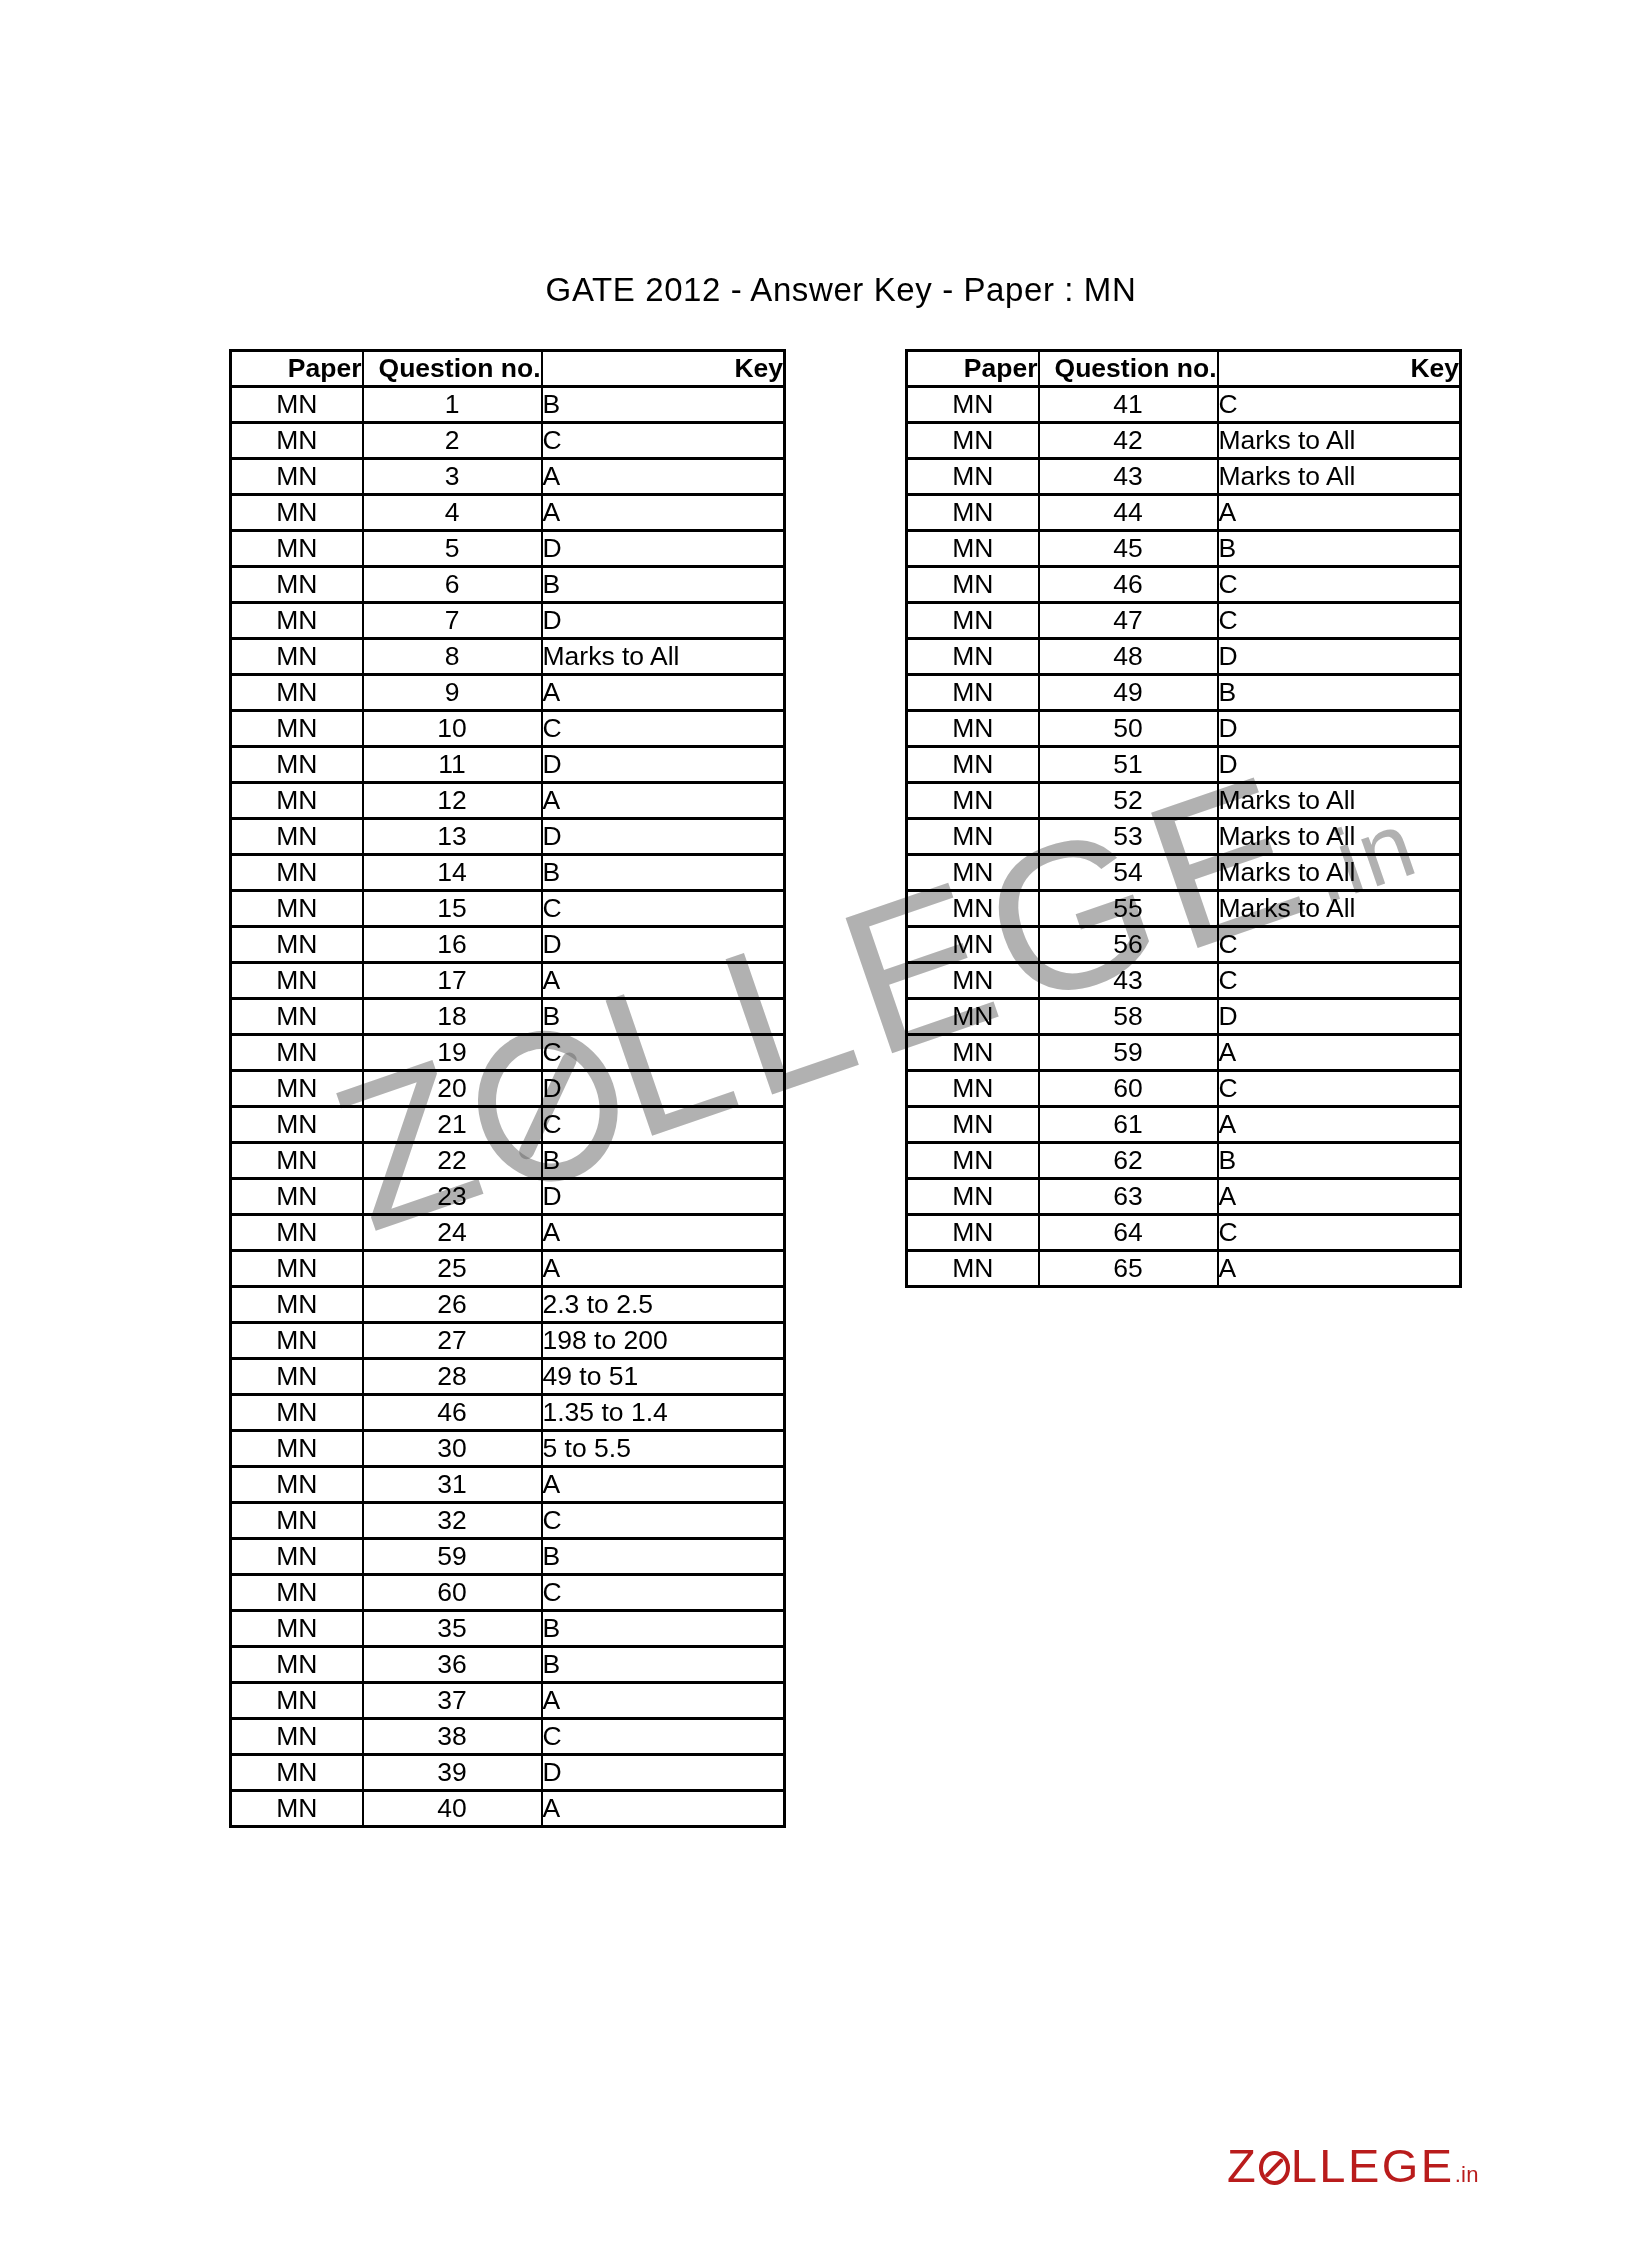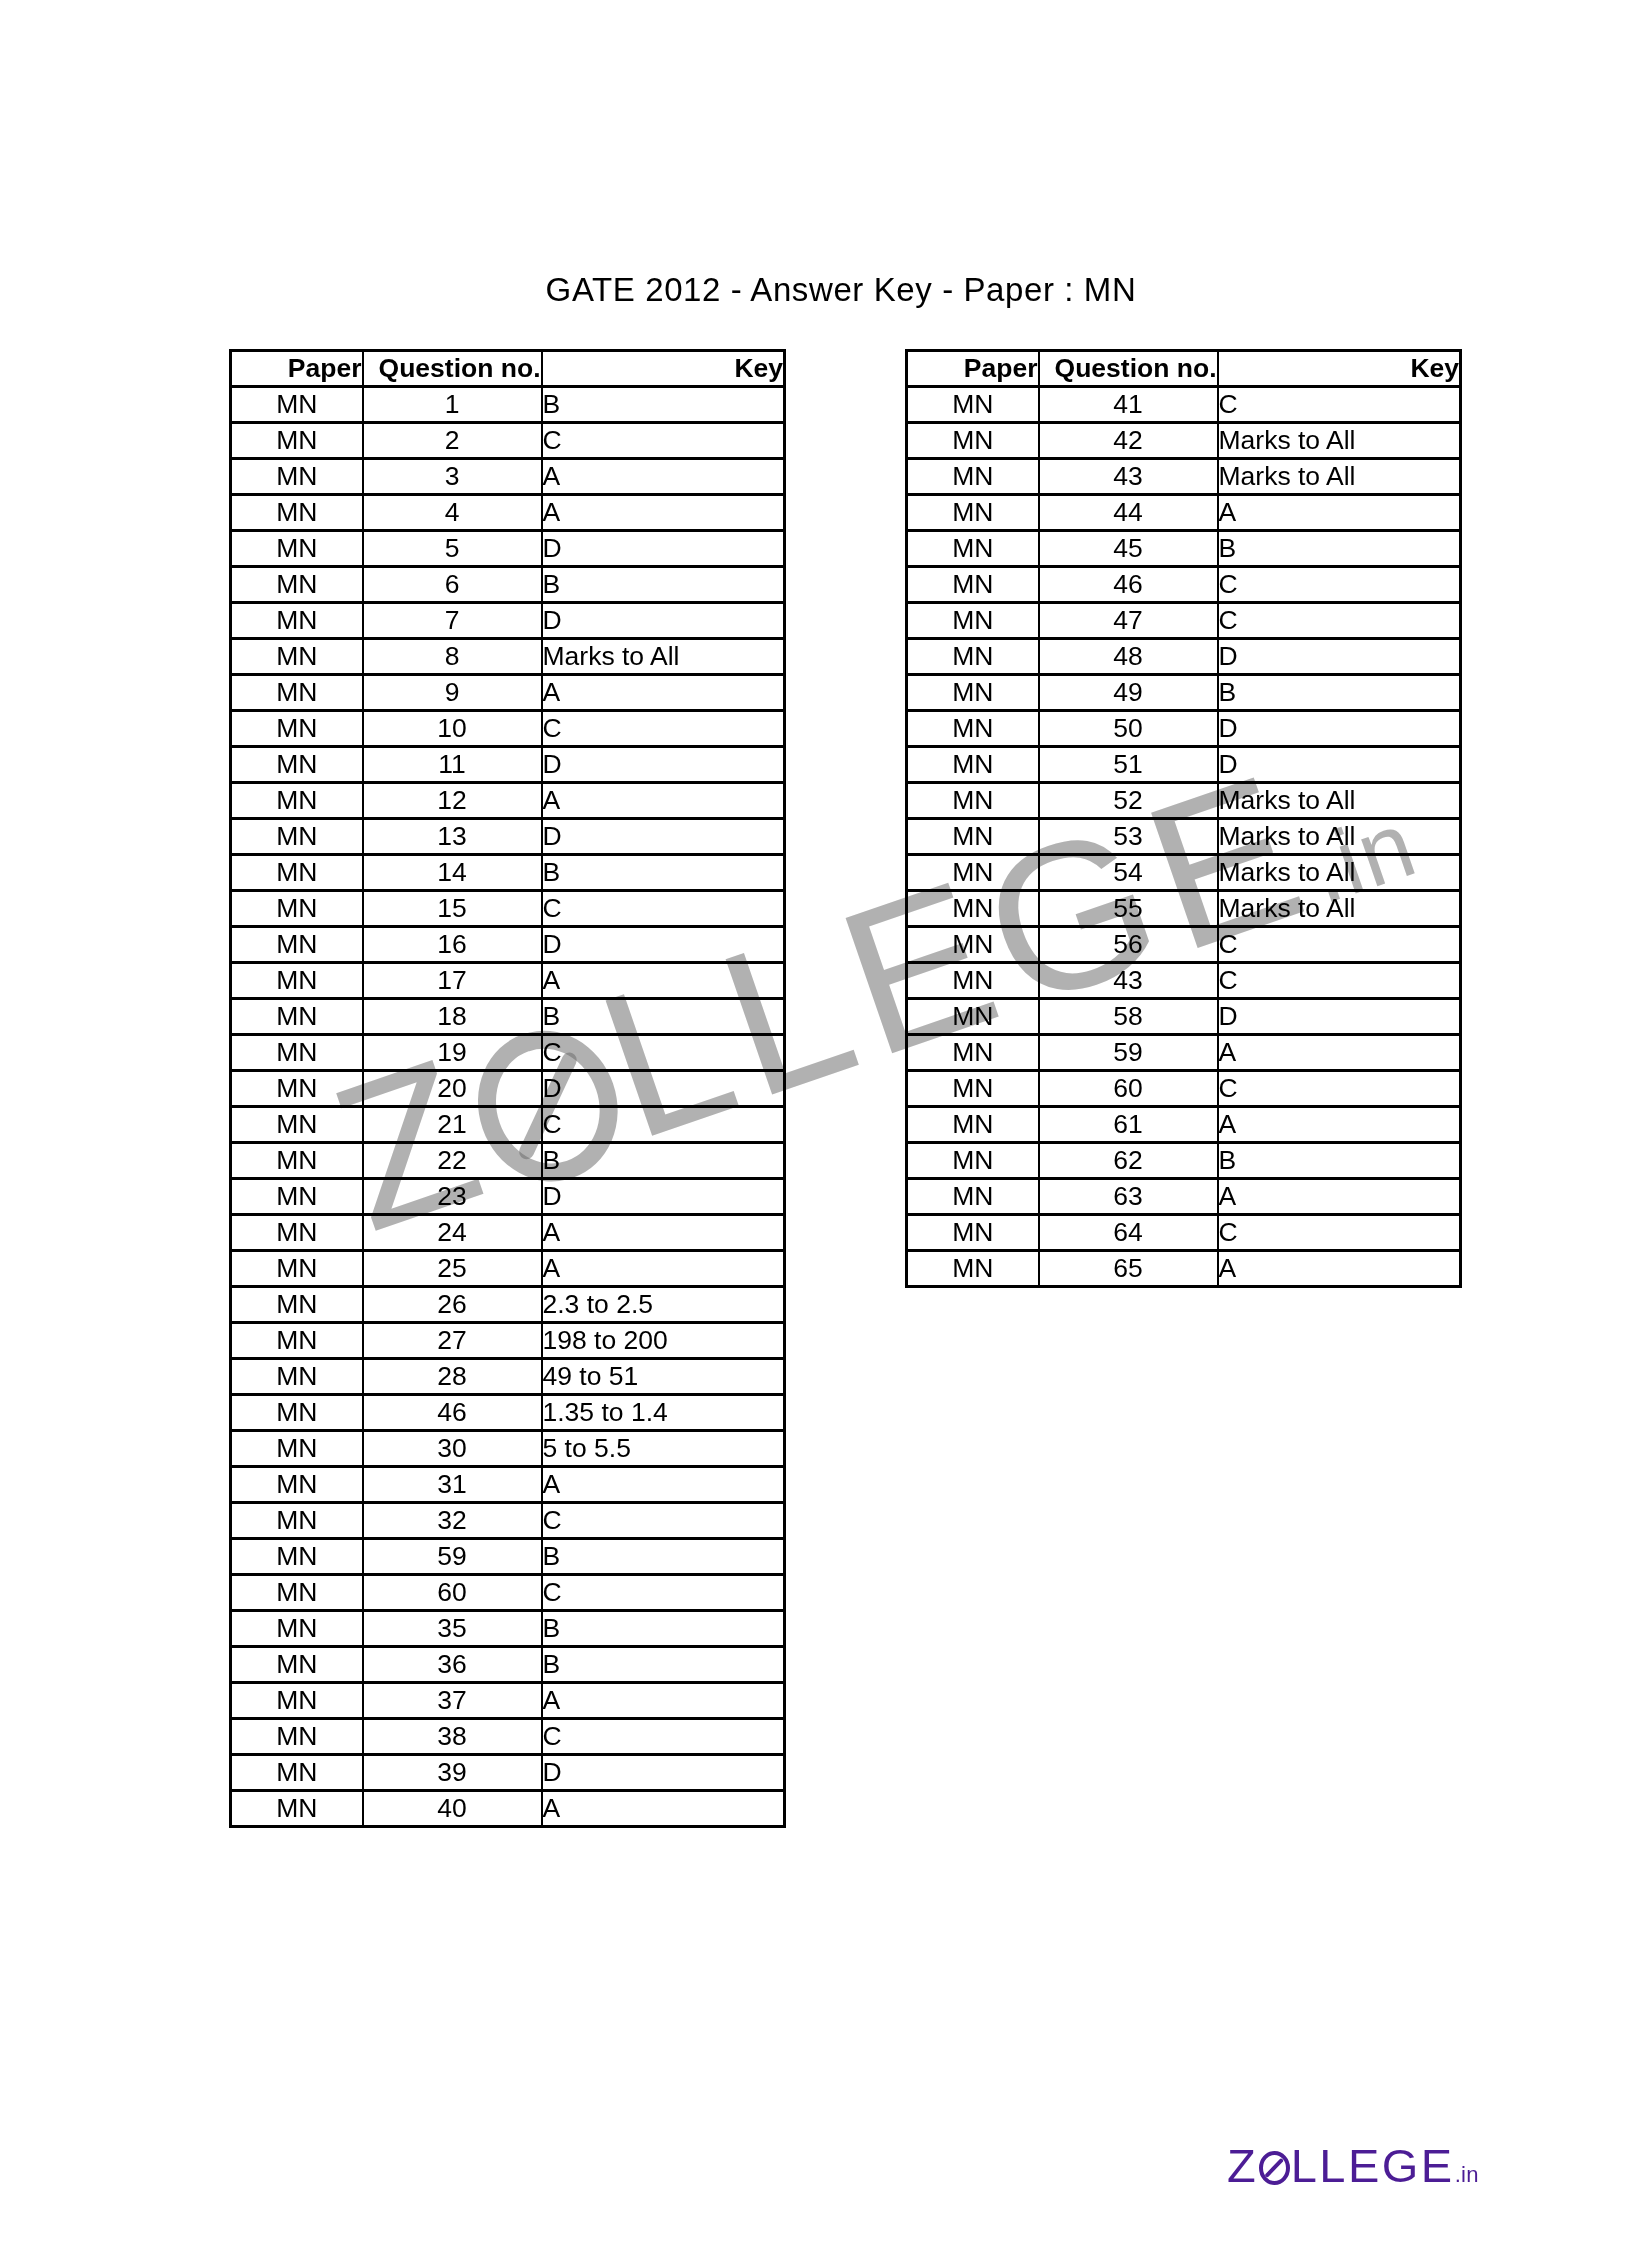--- a/index.html
+++ b/index.html
@@ -52,21 +52,21 @@
     height:33px;padding:0;font-size:26.5px;line-height:1;
     overflow:hidden;white-space:nowrap;background:transparent;
   }
   table.answer-table th{font-weight:bold;text-align:right;}
   .c0-cell,.c1-cell{text-align:center;}
   .c2-cell{text-align:left;padding-left:5.7px;}
   th.c2-cell{padding-left:5.7px;margin-left:29px;}
   
   .brand-logo{
     position:absolute;left:1227px;top:2137px;height:57px;line-height:57px;
-    font-size:47px;letter-spacing:2.5px;color:#4c1d95;white-space:nowrap;
+    font-size:47px;letter-spacing:2.5px;color:#b91c1c;white-space:nowrap;
     z-index:2;
   }
   .brand-logo .slashed-o{border-width:0.1em;}
   .brand-logo .slashed-o .o-slash{width:0.085em;height:0.52em;}
   .brand-logo .tld{font-size:0.47em;letter-spacing:0.01em;}
 </style>
 </head>
 <body>
 
 <div class="doc-title">GATE 2012 - Answer Key - Paper : MN</div>

